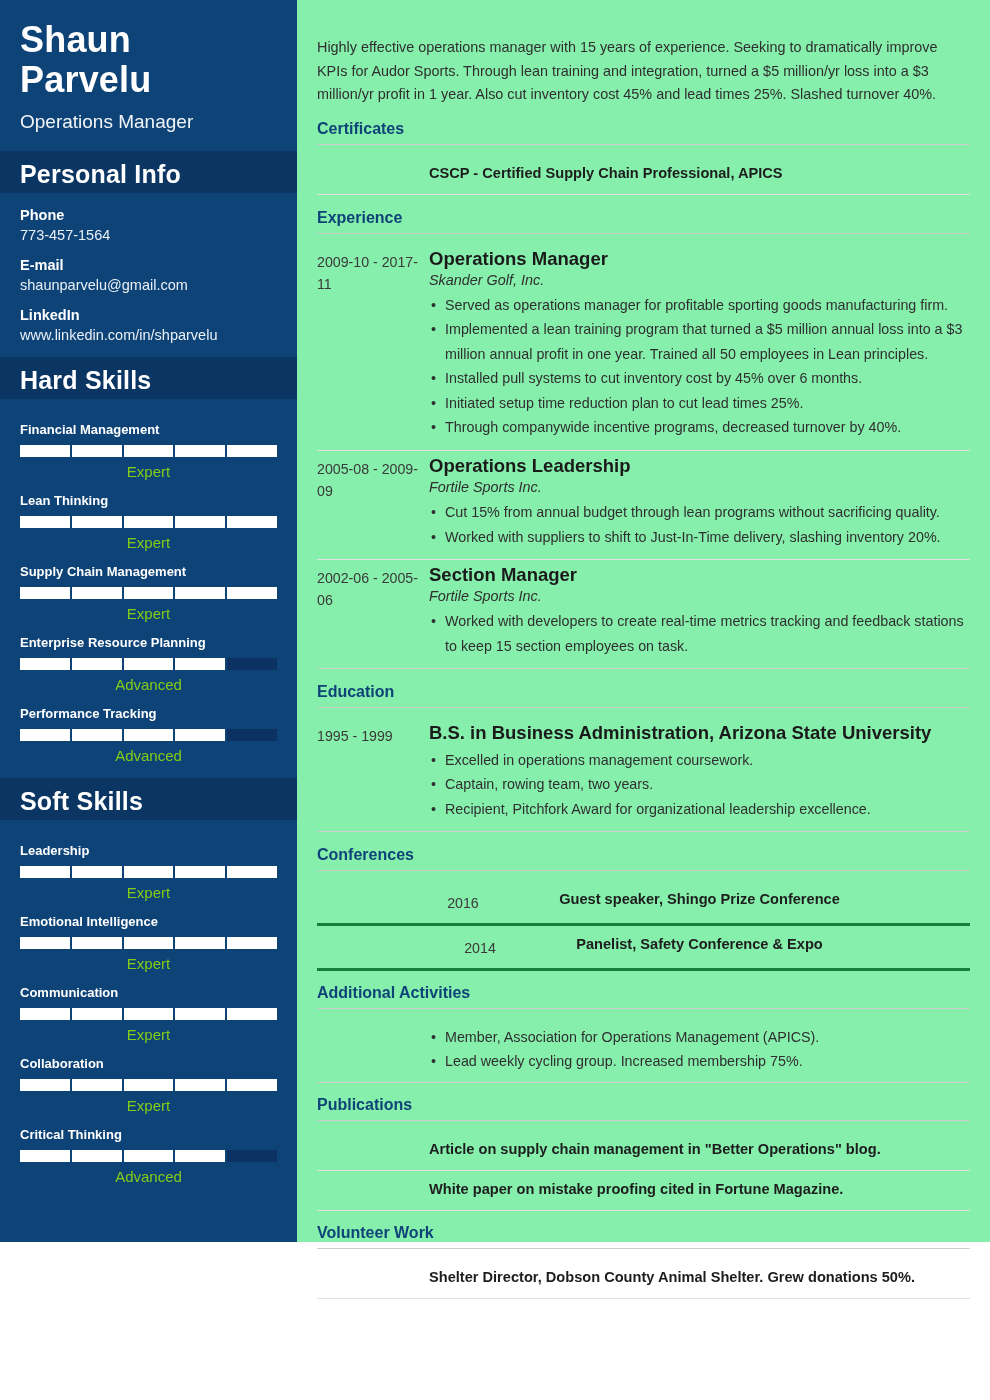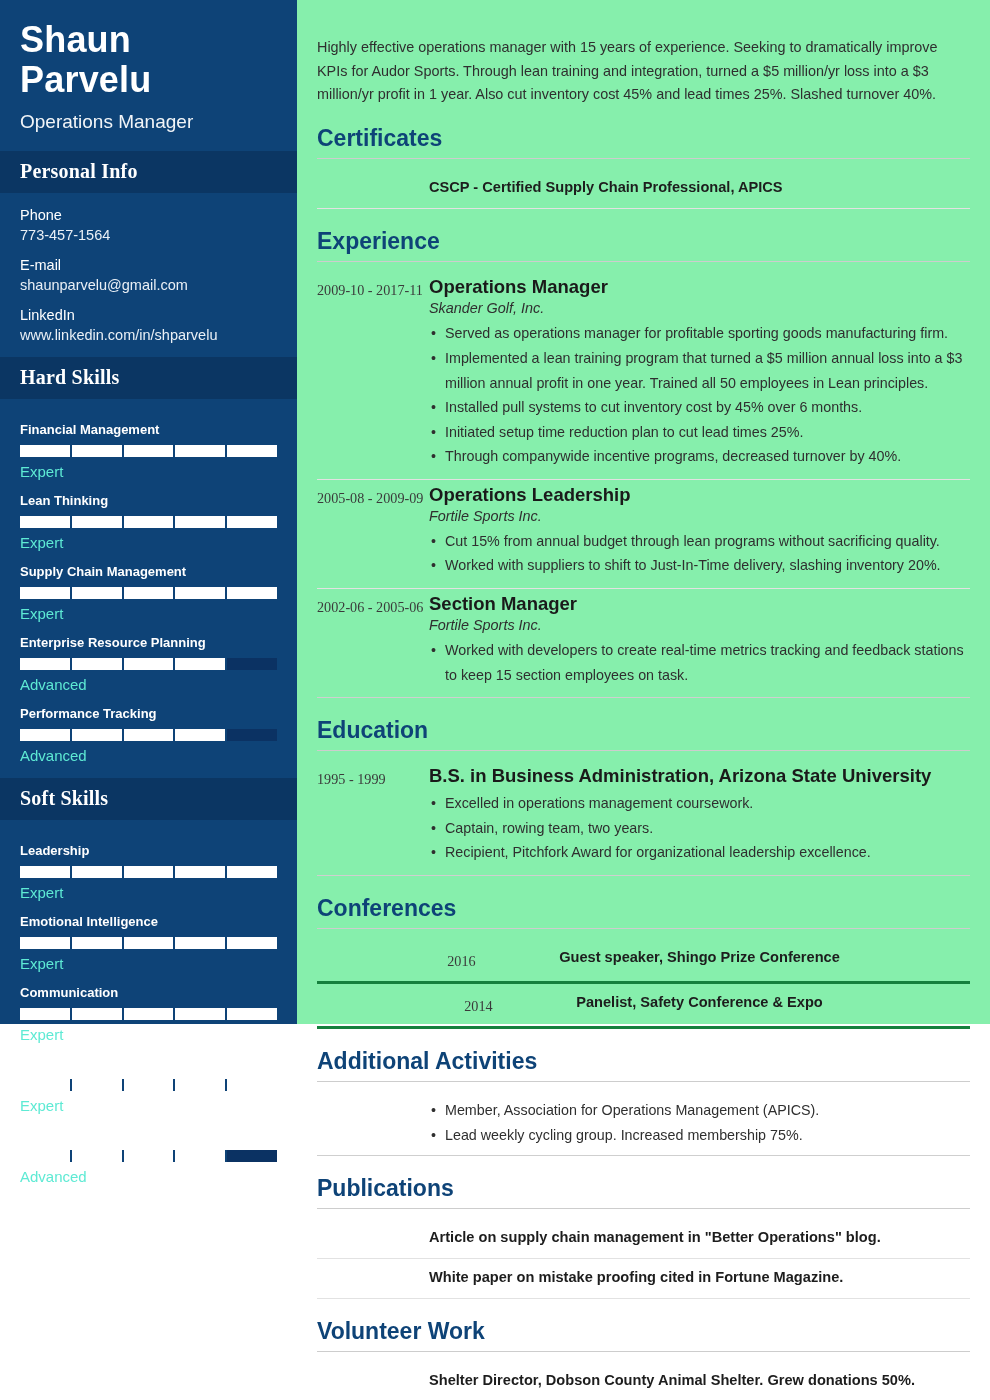--- a/index.html
+++ b/index.html
@@ -5,21 +5,21 @@
   * { box-sizing: border-box; }
   html, body { margin: 0; padding: 0; }
   body {
     width: 990px;
     height: 1400px;
     font-family: "Liberation Sans", sans-serif;
     background: #ffffff;
     color: #333333;
     overflow: hidden;
   }
-  .page { display: flex; width: 990px; height: 1024px; }
+  .page { display: flex; width: 990px; height: 1242px; }
 
   
   .sidebar {
     width: 297px;
     flex: 0 0 297px;
     background: #0e4377;
     color: #ffffff;
     padding: 0;
   }
   .name-block { padding: 20px 20px 0 20px; }
@@ -31,80 +31,78 @@
   }
   .job-title {
     font-size: 19px;
     font-weight: normal;
     margin-top: 10px;
     margin-bottom: 18px;
     color: #f2f5f8;
   }
   .side-section-head {
     background: #0b3663;
-    font-size: 20px;
+    font-size: 25px;
     font-weight: bold;
-    padding: 9px 20px 10px 20px;
+    padding: 9px 20px 4px 20px;
     letter-spacing: 0.2px;
-    font-family: Liberation Serif, serif;
   }
   .side-body { padding: 14px 20px 0 20px; }
 
   .contact-item { margin-bottom: 14px; }
-  .contact-label { font-size: 14.5px; font-weight: normal; margin-bottom: 4px; }
+  .contact-label { font-size: 14.5px; font-weight: bold; margin-bottom: 4px; }
   .contact-value { font-size: 14.5px; color: #eaf0f6; }
 
   .skill { margin-bottom: 4px; padding-top: 9px; }
   .skill-name { font-size: 13px; font-weight: bold; margin-bottom: 8px; }
   .bar-wrap {
     position: relative;
     height: 12px;
     background: #0b3263;
     width: 100%;
   }
   .bar-fill { position: absolute; left: 0; top: 0; bottom: 0; background: #ffffff; }
   .bar-ticks { position: absolute; left: 0; top: 0; right: 0; bottom: 0; display: flex; }
   .bar-ticks span { flex: 1; border-right: 2px solid #0e4377; }
   .bar-ticks span:last-child { border-right: 0; }
-  .skill-level { font-size: 15px; text-align: left; margin-top: 6px; color: #5eead4; }
+  .skill-level { font-size: 15px; text-align: center; margin-top: 6px; color: #84cc16; }
 
   
   .main {
     flex: 1 1 auto;
     padding: 22px 20px 0 20px;
     background: #86efac;
   }
   .summary {
     font-size: 14.4px;
     line-height: 1.62;
     color: #2f2f2f;
     margin-bottom: 14px;
   }
   .section { margin-bottom: 2px; }
   .section-title {
-    font-size: 23px;
+    font-size: 16px;
     font-weight: bold;
     color: #0e4377;
     padding-bottom: 6px;
     border-bottom: 1px solid #cdcdcd;
     margin-bottom: 10px;
   }
   .row {
     display: flex;
     border-bottom: 1px solid #e2e2e2;
     padding: 4px 0 10px 0;
   }
   .row.last { border-bottom: 1px solid #cfcfcf; }
   .row-date {
     flex: 0 0 112px;
     font-size: 14.2px;
     color: #3a3a3a;
     line-height: 1.55;
     padding-top: 3px;
-    font-family: Liberation Serif, serif;
   }
   .row-content { flex: 1 1 auto; }
   .job-head {
     font-size: 18.5px;
     font-weight: bold;
     color: #1a1a1a;
     margin-bottom: 2px;
   }
   .company {
     font-size: 14.4px;

